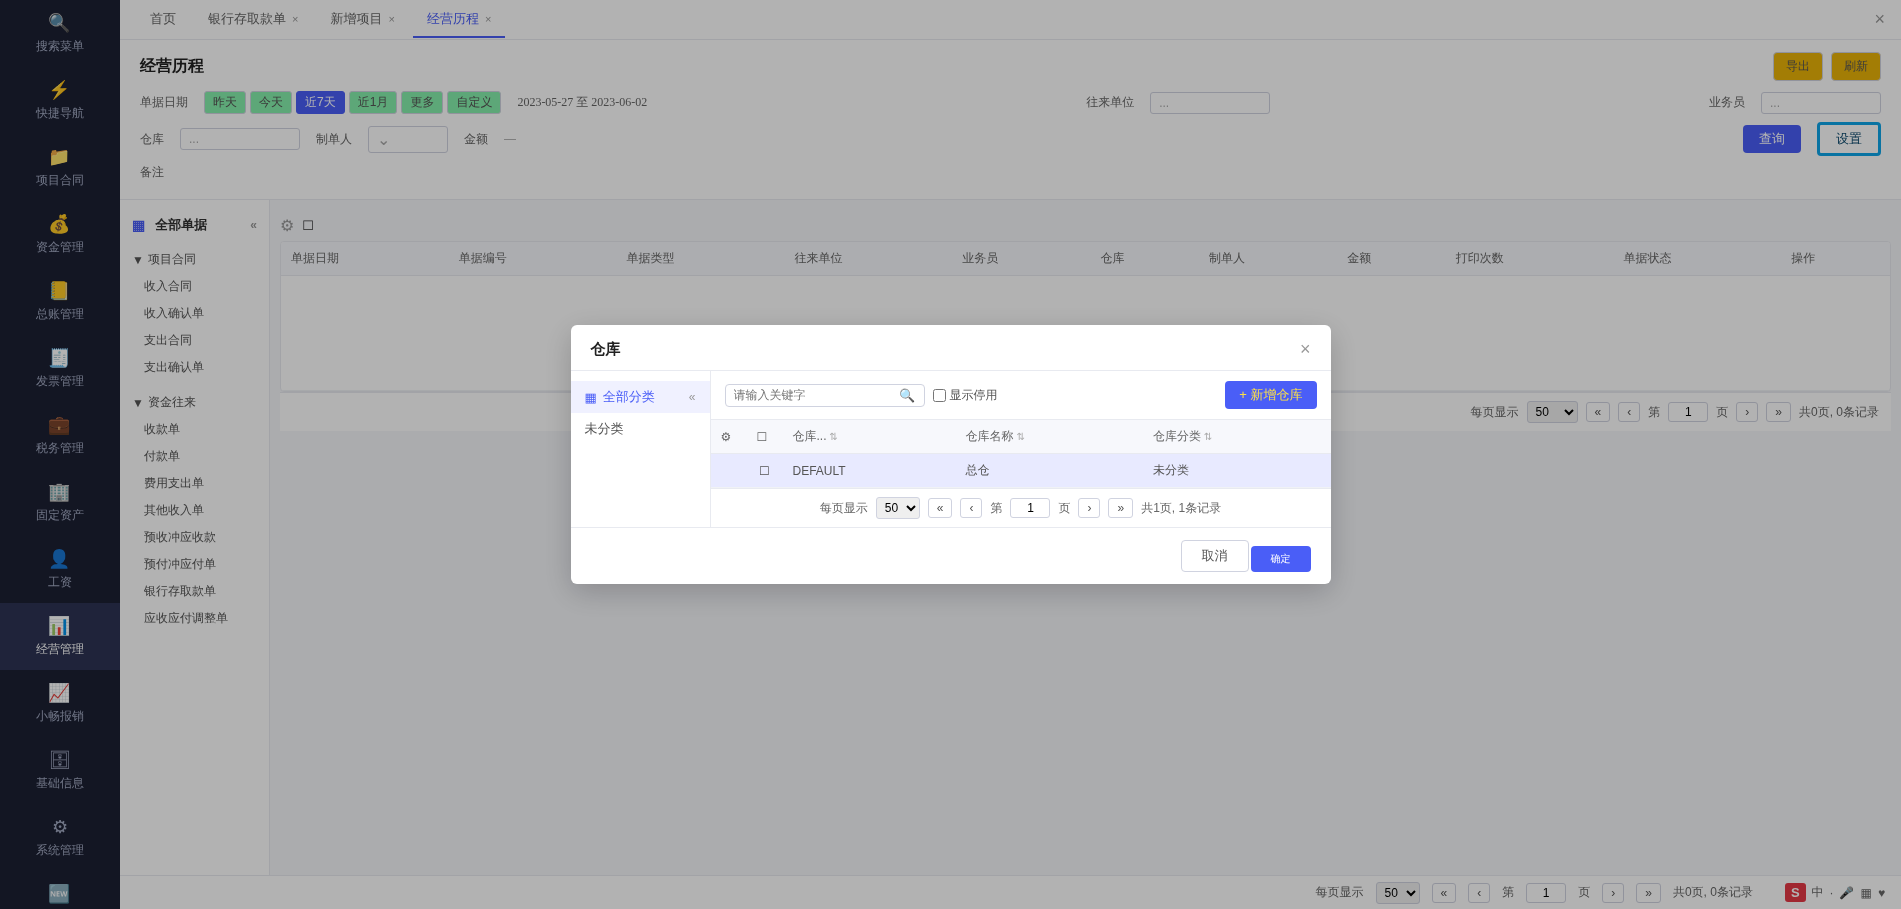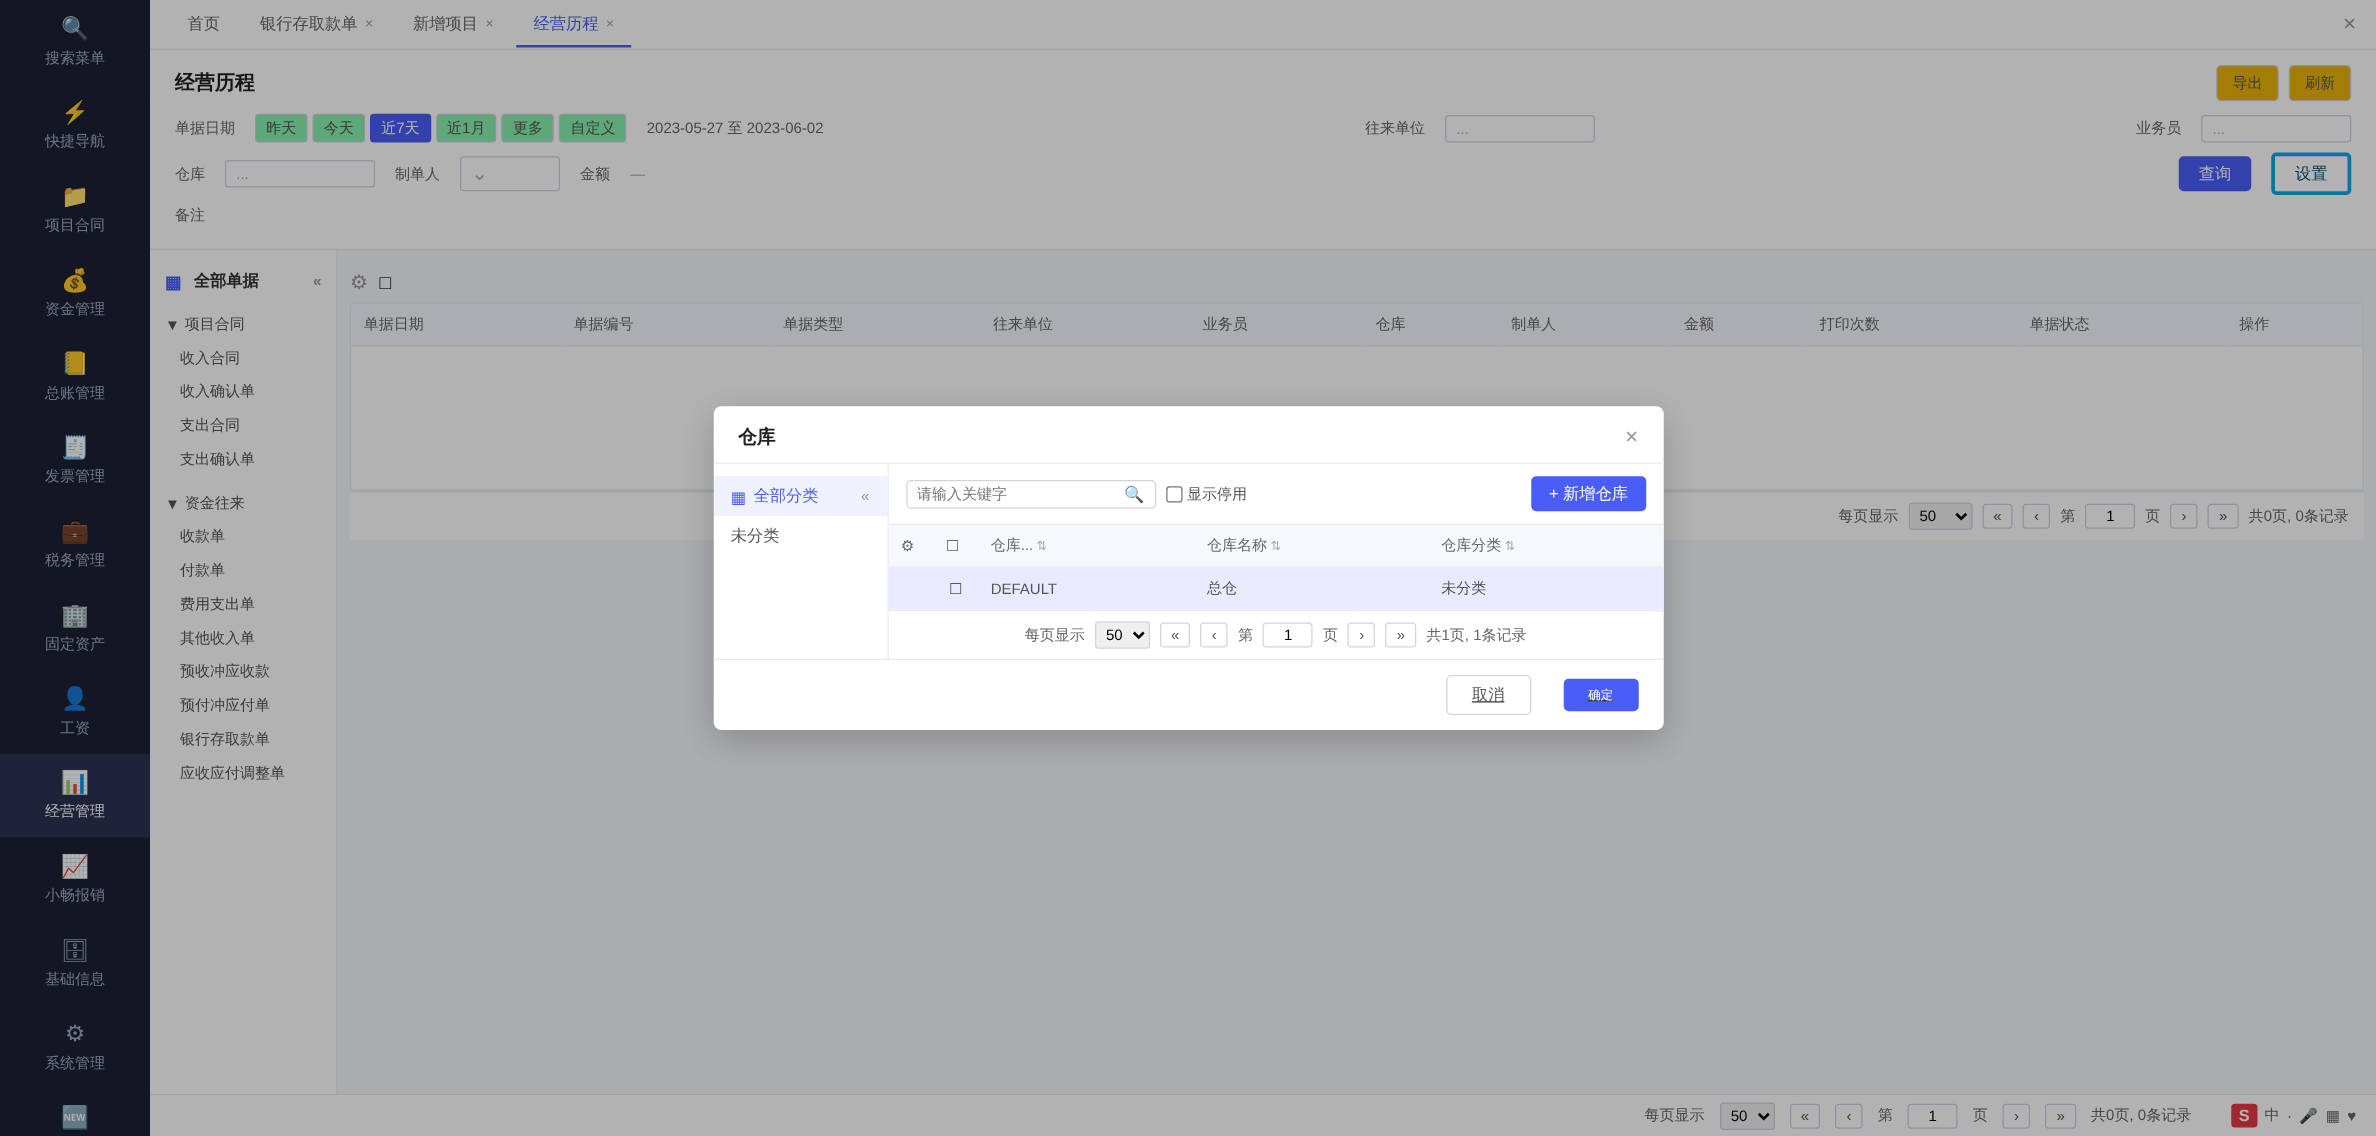--- a/index.html
+++ b/index.html
@@ -30,21 +30,21 @@
     .header-actions { display: flex; gap: 8px; }
     .btn-export, .btn-refresh { padding: 5px 12px; border: 1px solid #d0d3e0; background: #eab308; border-radius: 4px; cursor: pointer; font-size: 12px; color: #555; display: flex; align-items: center; gap: 4px; }
 
     
     .filter-area { background: #fff; padding: 10px 20px; border-bottom: 1px solid #e8eaf0; }
     .filter-row { display: flex; align-items: center; gap: 16px; margin-bottom: 8px; flex-wrap: wrap; }
     .filter-label { font-size: 12px; color: #666; white-space: nowrap; }
     .filter-date-btns { display: flex; gap: 4px; align-items: center; }
     .date-btn { padding: 2px 8px; border: 1px solid #d0d3e0; background: #86efac; border-radius: 3px; cursor: pointer; font-size: 12px; color: #555; }
     .date-btn.active { background: #4a5ef7; color: #fff; border-color: #4a5ef7; }
-    .date-range { font-size: 12px; color: #666; }
+    .date-range { font-size: 12px; color: #666; font-family: Liberation Serif, serif; }
     .filter-select { display: flex; align-items: center; gap: 4px; border: 1px solid #d0d3e0; padding: 3px 8px; border-radius: 3px; min-width: 120px; cursor: pointer; color: #aaa; font-size: 12px; }
     .filter-more { color: #aaa; font-size: 12px; cursor: pointer; }
     .query-btn { padding: 5px 16px; background: #4a5ef7; color: #fff; border: none; border-radius: 4px; cursor: pointer; font-size: 13px; margin-left: 27px; }
     .setting-btn { padding: 5px 16px; background: #fff; color: #0c4a6e; border: 3px solid #0ea5e9; border-radius: 4px; cursor: pointer; font-size: 13px; }
 
     
     .content-area { display: flex; flex: 1; overflow: hidden; }
     .sub-menu { width: 150px; background: #fff; border-right: 1px solid #e8eaf0; overflow-y: auto; padding: 8px 0; flex-shrink: 0; }
     .sub-menu-header { display: flex; align-items: center; gap: 6px; padding: 8px 12px; font-size: 13px; font-weight: 600; color: #333; }
     .sub-menu-toggle { font-size: 12px; color: #999; cursor: pointer; margin-left: auto; }
@@ -78,29 +78,29 @@
     .modal-left-item { display: flex; align-items: center; gap: 6px; padding: 7px 14px; font-size: 13px; cursor: pointer; color: #555; }
     .modal-left-item.active { color: #4a5ef7; background: #f0f1ff; }
     .modal-left-item-label { font-size: 13px; }
     .unclassified-label { padding: 7px 14px; font-size: 13px; color: #555; cursor: pointer; }
     .modal-right { flex: 1; display: flex; flex-direction: column; overflow: hidden; }
     .modal-toolbar { display: flex; align-items: center; gap: 8px; padding: 10px 14px; border-bottom: 1px solid #e8eaf0; }
     .search-box { display: flex; align-items: center; border: 1px solid #d0d3e0; border-radius: 4px; padding: 3px 8px; flex: 1; max-width: 200px; }
     .search-box input { border: none; outline: none; font-size: 12px; color: #333; width: 100%; }
     .search-icon { color: #aaa; font-size: 13px; cursor: pointer; }
     .show-disabled { display: flex; align-items: center; gap: 4px; font-size: 12px; color: #555; }
-    .add-warehouse-btn { margin-left: auto; padding: 5px 14px; background: #4a5ef7; color: #ffffff; border: none; border-radius: 4px; cursor: pointer; font-size: 13px; display: flex; align-items: center; gap: 4px; }
+    .add-warehouse-btn { margin-left: auto; padding: 5px 14px; background: #4a5ef7; color: #fde047; border: none; border-radius: 4px; cursor: pointer; font-size: 13px; display: flex; align-items: center; gap: 4px; }
     .modal-table-container { flex: 1; overflow-y: auto; }
     .modal-table { width: 100%; border-collapse: collapse; font-size: 12px; }
     .modal-table th { background: #f7f8fc; padding: 8px 10px; border-bottom: 1px solid #e8eaf0; color: #666; text-align: left; font-weight: 500; white-space: nowrap; }
     .modal-table td { padding: 8px 10px; border-bottom: 1px solid #f0f2f5; color: #555; }
     .modal-table tr.selected { background: #e8eaff; }
     .modal-table tr.selected td { background: #e8eaff; }
     .modal-pagination { display: flex; align-items: center; justify-content: center; gap: 8px; padding: 8px 14px; border-top: 1px solid #e8eaf0; font-size: 12px; color: #666; }
-    .modal-footer { display: flex; align-items: center; justify-content: flex-end; gap: 26px; padding: 12px 20px; border-top: 1px solid #e8eaf0; text-decoration: underline; }
+    .modal-footer { display: flex; align-items: flex-end; justify-content: flex-end; gap: 2px; padding: 12px 20px; border-top: 1px solid #e8eaf0; }
     .cancel-btn { padding: 6px 20px; border: 1px solid #d0d3e0; background: #fff; border-radius: 4px; cursor: pointer; font-size: 13px; color: #555; }
     .confirm-btn { padding: 6px 20px; background: #4a5ef7; color: #fff; border: none; border-radius: 4px; cursor: pointer; font-size: 10px; }
 
     .checkbox-cell { text-align: center; }
 
     
     .status-bar { background: #fff; border-top: 1px solid #e8eaf0; display: flex; align-items: center; justify-content: flex-end; padding: 5px 16px; font-size: 12px; color: #666; gap: 12px; height: 34px; }
 
     .col-sort { cursor: pointer; }
     .col-sort:after { content: ' ⇅'; font-size: 10px; color: #aaa; }

